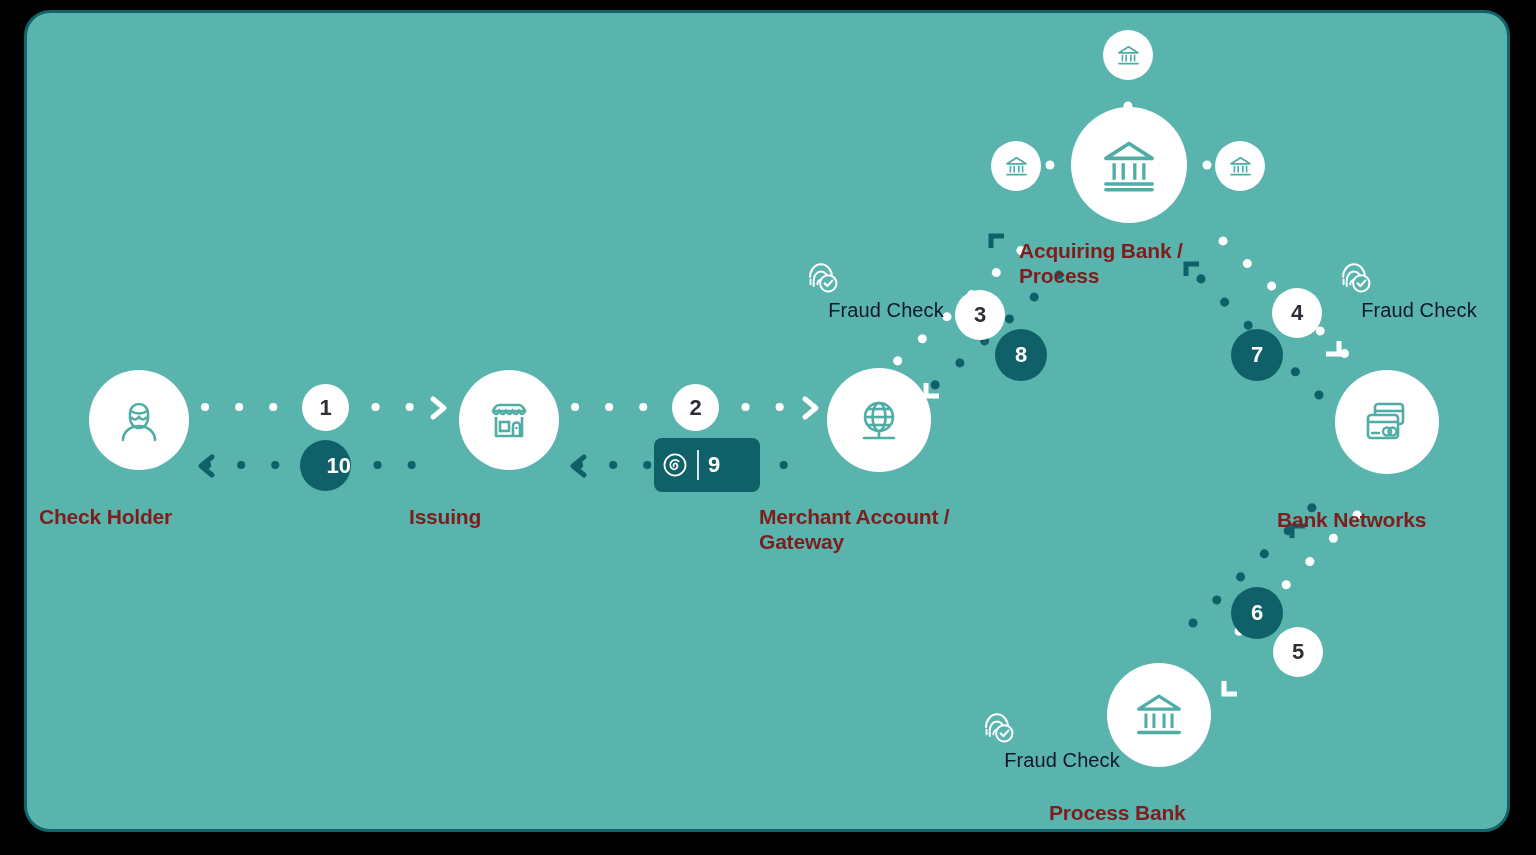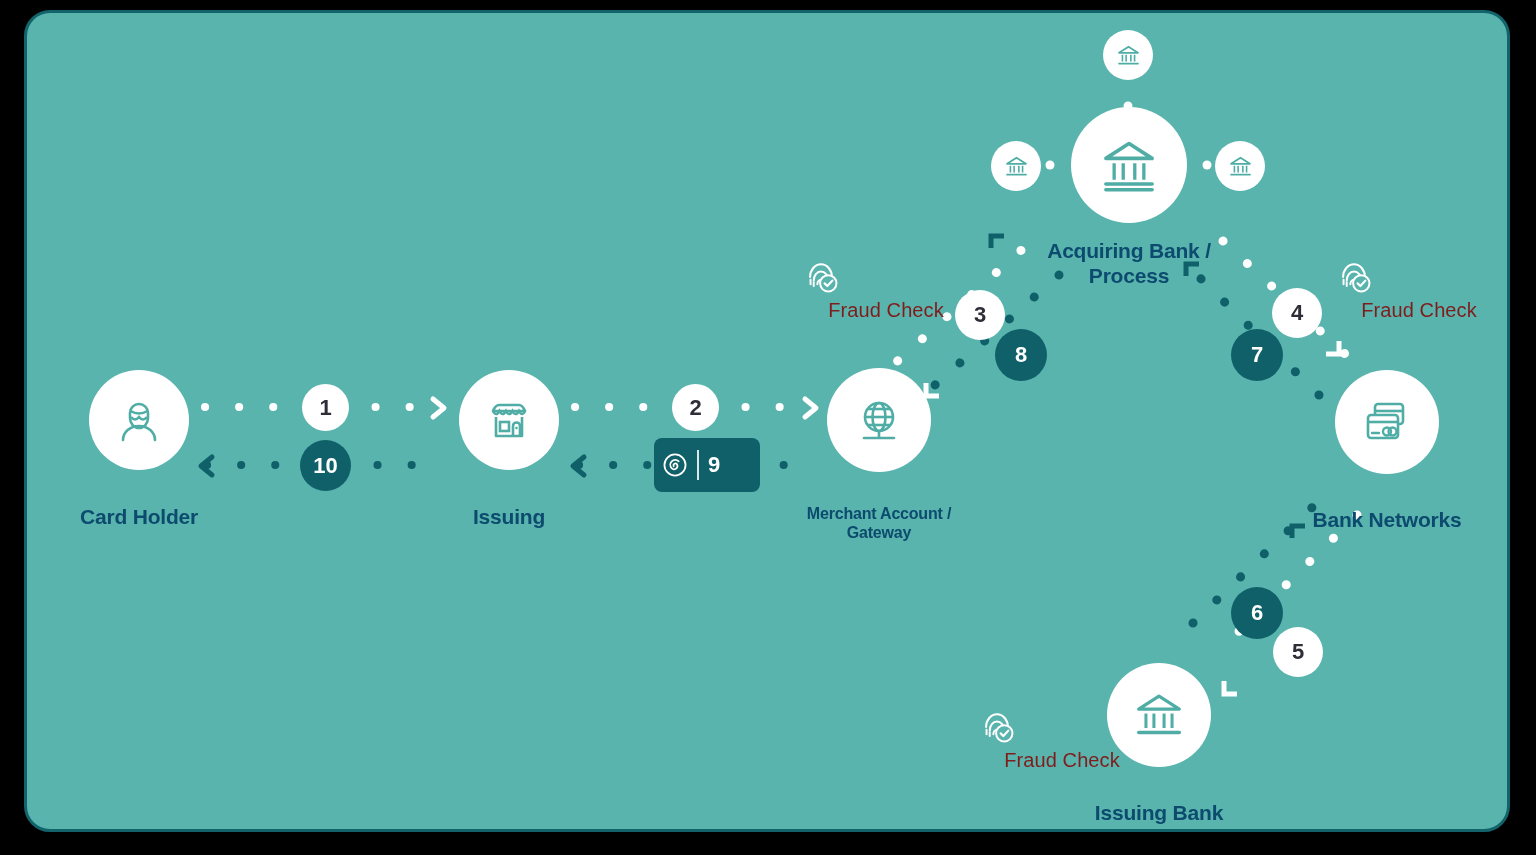--- a/index.html
+++ b/index.html
@@ -15,22 +15,22 @@
     box-sizing:border-box;
     overflow:hidden;
   }
 
   .node{position:absolute;}
   .circle{
     position:absolute;border-radius:50%;background:#ffffff;
     display:flex;align-items:center;justify-content:center;
   }
   .node-label{
-    position:absolute; text-align:center;
-    color:#0c4a6e; font-weight:bold; letter-spacing:-.2px;
+    position:absolute; 
+    color:#7f1d1d; font-weight:bold; letter-spacing:-.2px;
     line-height:1.18; white-space:pre-line;
   }
 
   .badge{
     position:absolute;border-radius:50%;
     display:flex;align-items:center;justify-content:center;
     font-weight:bold; z-index:30;
   }
   .badge.light{background:#fff;color:#2e2e38;}
   .badge.dark{background:#0f6068;color:#fff;}
@@ -39,21 +39,21 @@
     position:absolute;background:#0f6068;border-radius:8px;
     display:flex;align-items:center;z-index:30;
     color:#fff;font-weight:bold;
   }
   .pillbadge .divider{
     width:2px;height:30px;background:#ffffff;opacity:.85;margin:0 9px;
   }
 
   .fraud{position:absolute;text-align:center;z-index:25;}
   .fraud .ftext{
-    color:#7f1d1d;font-size:20px;font-weight:500;letter-spacing:.1px;
+    color:#0f172a;font-size:20px;font-weight:500;letter-spacing:.1px;
     white-space:nowrap;margin-top:2px;
   }
 
   .chev{position:absolute;z-index:20;}
   .bracket{position:absolute;}
 
   svg{display:block;overflow:visible;}
 </style>
 </head>
 <body>
@@ -124,21 +124,21 @@
 
   <div class="node">
     <div class="circle" style="left:62px;top:357px;width:100px;height:100px;">
       <svg width="54" height="54" viewBox="0 0 54 54">
         <path d="M18 20 a9 9 0 0 1 18 0 v5 a9 10 0 0 1 -18 0 z" fill="none" stroke="#4fada6" stroke-width="2.6"></path>
         <path d="M18.5 18 q8.5 5 17 0" fill="none" stroke="#4fada6" stroke-width="2.6"></path>
         <path d="M19 24 q4 5 8 0 q4 5 8 0" fill="none" stroke="#4fada6" stroke-width="2.6"></path>
         <path d="M11 47 a16 14 0 0 1 32 0" fill="none" stroke="#4fada6" stroke-width="2.6" stroke-linecap="round"></path>
       </svg>
     </div>
-    <div class="node-label" style="left:12px;top:492px;width:200px;font-size:21px;">Card Holder</div>
+    <div class="node-label" style="left:12px;top:492px;width:200px;font-size:21px;">Check Holder</div>
   </div>
 
   <div class="node">
     <div class="circle" style="left:432px;top:357px;width:100px;height:100px;">
       <svg width="54" height="54" viewBox="0 0 54 54">
         <path d="M11 18 q2.5 -6 6 -6 h20 q3.5 0 6 6 z" fill="none" stroke="#4fada6" stroke-width="2.6" stroke-linejoin="round"></path>
         <path d="M11 18 q3 6 6.5 0 q3 6 6.5 0 q3 6 6.5 0 q3 6 6.5 0 q3 6 6 0" fill="none" stroke="#4fada6" stroke-width="2.6"></path>
         <path d="M14 24 v19 h26 v-19" fill="none" stroke="#4fada6" stroke-width="2.6" stroke-linejoin="round"></path>
         <rect x="18" y="29" width="9" height="9" fill="none" stroke="#4fada6" stroke-width="2.6"></rect>
         <path d="M31 43 v-10 a3.5 3.5 0 0 1 7 0 v10" fill="none" stroke="#4fada6" stroke-width="2.6"></path>
@@ -153,21 +153,21 @@
       <svg width="56" height="56" viewBox="0 0 56 56">
         <circle cx="28" cy="25" r="14" fill="none" stroke="#4fada6" stroke-width="2.6"></circle>
         <ellipse cx="28" cy="25" rx="6.5" ry="14" fill="none" stroke="#4fada6" stroke-width="2.6"></ellipse>
         <line x1="14" y1="25" x2="42" y2="25" stroke="#4fada6" stroke-width="2.6"></line>
         <line x1="17" y1="17" x2="39" y2="17" stroke="#4fada6" stroke-width="2.6"></line>
         <line x1="17" y1="33" x2="39" y2="33" stroke="#4fada6" stroke-width="2.6"></line>
         <line x1="28" y1="39" x2="28" y2="46" stroke="#4fada6" stroke-width="2.6"></line>
         <line x1="13" y1="46" x2="43" y2="46" stroke="#4fada6" stroke-width="2.6" stroke-linecap="round"></line>
       </svg>
     </div>
-    <div class="node-label" style="left:732px;top:492px;width:240px;font-size:16px;">Merchant Account /
+    <div class="node-label" style="left:732px;top:492px;width:240px;font-size:21px;">Merchant Account /
 Gateway</div>
   </div>
 
   <div class="node">
 
     <div class="circle" style="left:1076px;top:17px;width:50px;height:50px;">
       <svg width="27" height="27" viewBox="0 0 40 40">
         <path d="M20 7 L34 16 H6 Z" fill="none" stroke="#4fada6" stroke-width="2.6" stroke-linejoin="round"></path>
         <line x1="11" y1="19" x2="11" y2="29" stroke="#4fada6" stroke-width="2.4"></line>
         <line x1="16.5" y1="19" x2="16.5" y2="29" stroke="#4fada6" stroke-width="2.4"></line>
@@ -233,21 +233,21 @@
     <div class="circle" style="left:1080px;top:650px;width:104px;height:104px;">
       <svg width="58" height="58" viewBox="0 0 40 40">
         <path d="M20 7 L34 16 H6 Z" fill="none" stroke="#4fada6" stroke-width="2.2" stroke-linejoin="round"></path>
         <line x1="11" y1="19" x2="11" y2="29" stroke="#4fada6" stroke-width="2.1"></line>
         <line x1="16.5" y1="19" x2="16.5" y2="29" stroke="#4fada6" stroke-width="2.1"></line>
         <line x1="23.5" y1="19" x2="23.5" y2="29" stroke="#4fada6" stroke-width="2.1"></line>
         <line x1="29" y1="19" x2="29" y2="29" stroke="#4fada6" stroke-width="2.1"></line>
         <line x1="6" y1="32" x2="34" y2="32" stroke="#4fada6" stroke-width="2.4" stroke-linecap="round"></line>
       </svg>
     </div>
-    <div class="node-label" style="left:1022px;top:788px;width:220px;font-size:21px;">Issuing Bank</div>
+    <div class="node-label" style="left:1022px;top:788px;width:220px;font-size:21px;">Process Bank</div>
   </div>
 
   <div class="fraud" style="left:774px;top:244px;width:170px;">
     <svg width="40" height="40" viewBox="0 0 44 44">
       <path d="M14 26 a8 10 0 0 1 16 0" fill="none" stroke="#fff" stroke-width="2.2" stroke-linecap="round"></path>
       <path d="M10 22 a12 14 0 0 1 24 0" fill="none" stroke="#fff" stroke-width="2.2" stroke-linecap="round"></path>
       <path d="M18 30 a4 5 0 0 1 8 0" fill="none" stroke="#fff" stroke-width="2.2" stroke-linecap="round"></path>
       <line x1="14" y1="28" x2="14" y2="32" stroke="#fff" stroke-width="2.2" stroke-linecap="round"></line>
       <line x1="10.5" y1="25" x2="10.5" y2="30" stroke="#fff" stroke-width="2.2" stroke-linecap="round"></line>
       <circle cx="30" cy="29" r="9" fill="#59b4ad" stroke="#fff" stroke-width="2.2"></circle>
@@ -279,21 +279,21 @@
       <circle cx="30" cy="29" r="9" fill="#59b4ad" stroke="#fff" stroke-width="2.2"></circle>
       <path d="M26 29 l3 3 l5.5 -6" fill="none" stroke="#fff" stroke-width="2.4" stroke-linecap="round" stroke-linejoin="round"></path>
     </svg>
     <div class="ftext">Fraud Check</div>
   </div>
 
   <div class="badge light" style="left:275px;top:371px;width:47px;height:47px;font-size:22px;">
     <span>1</span>
   </div>
 
-  <div class="badge dark" style="left:273px;top:427px;width:51px;height:51px;font-size:22px;">
+  <div class="badge dark" style="left:273px;top:427px;width:51px;height:51px;font-size:22px;justify-content:flex-end;">
     <span>10</span>
   </div>
 
   <div class="badge light" style="left:645px;top:371px;width:47px;height:47px;font-size:22px;">
     <span>2</span>
   </div>
 
   <div class="pillbadge" style="left:627px;top:425px;width:90px;height:54px;padding:0 8px;">
     <svg width="26" height="26" viewBox="0 0 32 32" style="flex:none;">
       <circle cx="16" cy="16" r="13" fill="none" stroke="#ffffff" stroke-width="2.2"></circle>

